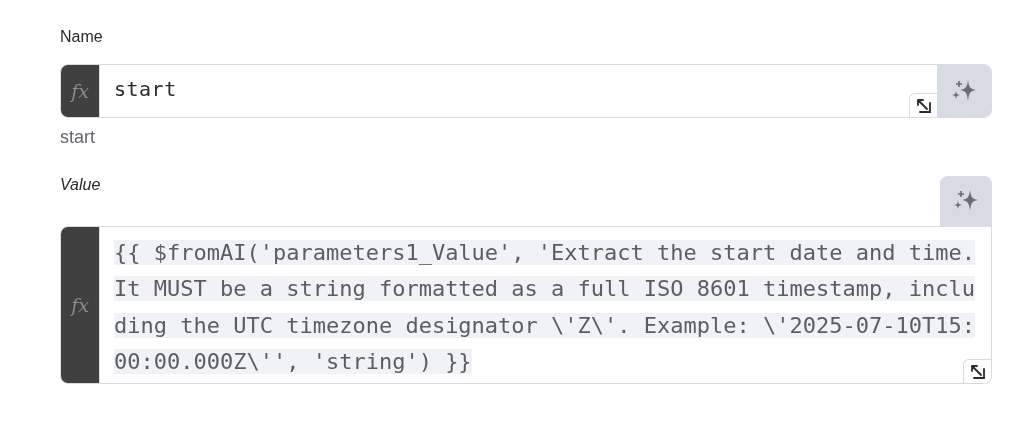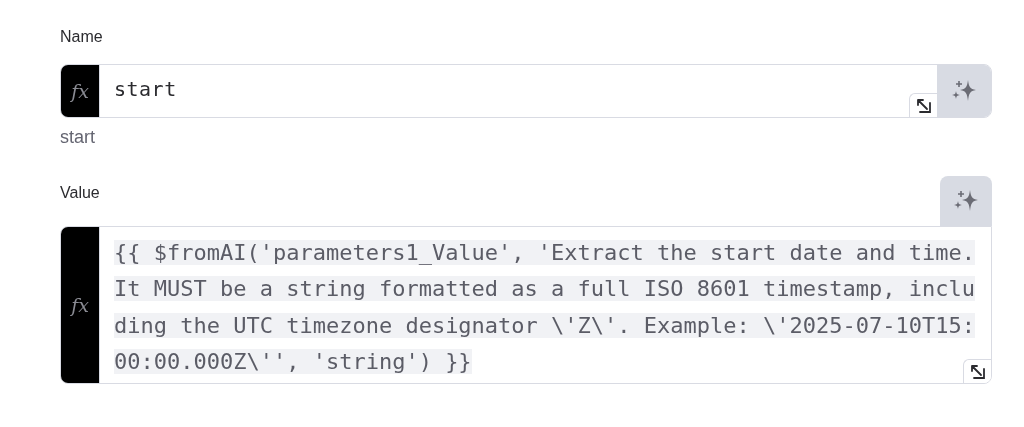--- a/index.html
+++ b/index.html
@@ -26,21 +26,21 @@
       position: absolute;
       left: 0;
       box-sizing: border-box;
       border: 1px solid #d9dbe3;
       background: #ffffff;
       display: flex;
     }
     .fx {
       width: 38px;
       flex: 0 0 38px;
-      background: #000000;
+      background: #404040;
       border-right: 1px solid #d9dbe3;
       display: flex;
       align-items: center;
       justify-content: center;
       font-family: "DejaVu Serif", serif;
       font-style: italic;
       font-size: 19px;
       color: #8a8b93;
     }
     .name-field {
@@ -148,21 +148,21 @@
       <svg width="30" height="30" viewBox="0 0 30 30">
         <path d="M19 4 C20 11 21 13 27 14 C21 15 20 17 19 25 C18 17 17 15 11 14 C17 13 18 11 19 4 Z" fill="#6b6c75"></path>
         <path d="M7 15 C7.5 18 8 18.5 11 19 C8 19.5 7.5 20 7 23 C6.5 20 6 19.5 3 19 C6 18.5 6.5 18 7 15 Z" fill="#6b6c75"></path>
         <path d="M10 5 L10 11 M7 8 L13 8" stroke="#6b6c75" stroke-width="1.6"></path>
       </svg>
     </div>
   </div>
 
   <div class="hint">start</div>
 
-  <div class="label" style="top:184px;">Value</div>
+  <div class="label" style="top:176px;font-style:italic;">Value</div>
 
   <div class="value-ai">
     <svg width="30" height="30" viewBox="0 0 30 30">
       <path d="M19 4 C20 11 21 13 27 14 C21 15 20 17 19 25 C18 17 17 15 11 14 C17 13 18 11 19 4 Z" fill="#6b6c75"></path>
       <path d="M7 15 C7.5 18 8 18.5 11 19 C8 19.5 7.5 20 7 23 C6.5 20 6 19.5 3 19 C6 18.5 6.5 18 7 15 Z" fill="#6b6c75"></path>
       <path d="M10 5 L10 11 M7 8 L13 8" stroke="#6b6c75" stroke-width="1.6"></path>
     </svg>
   </div>
 
   <div class="field value-field">

